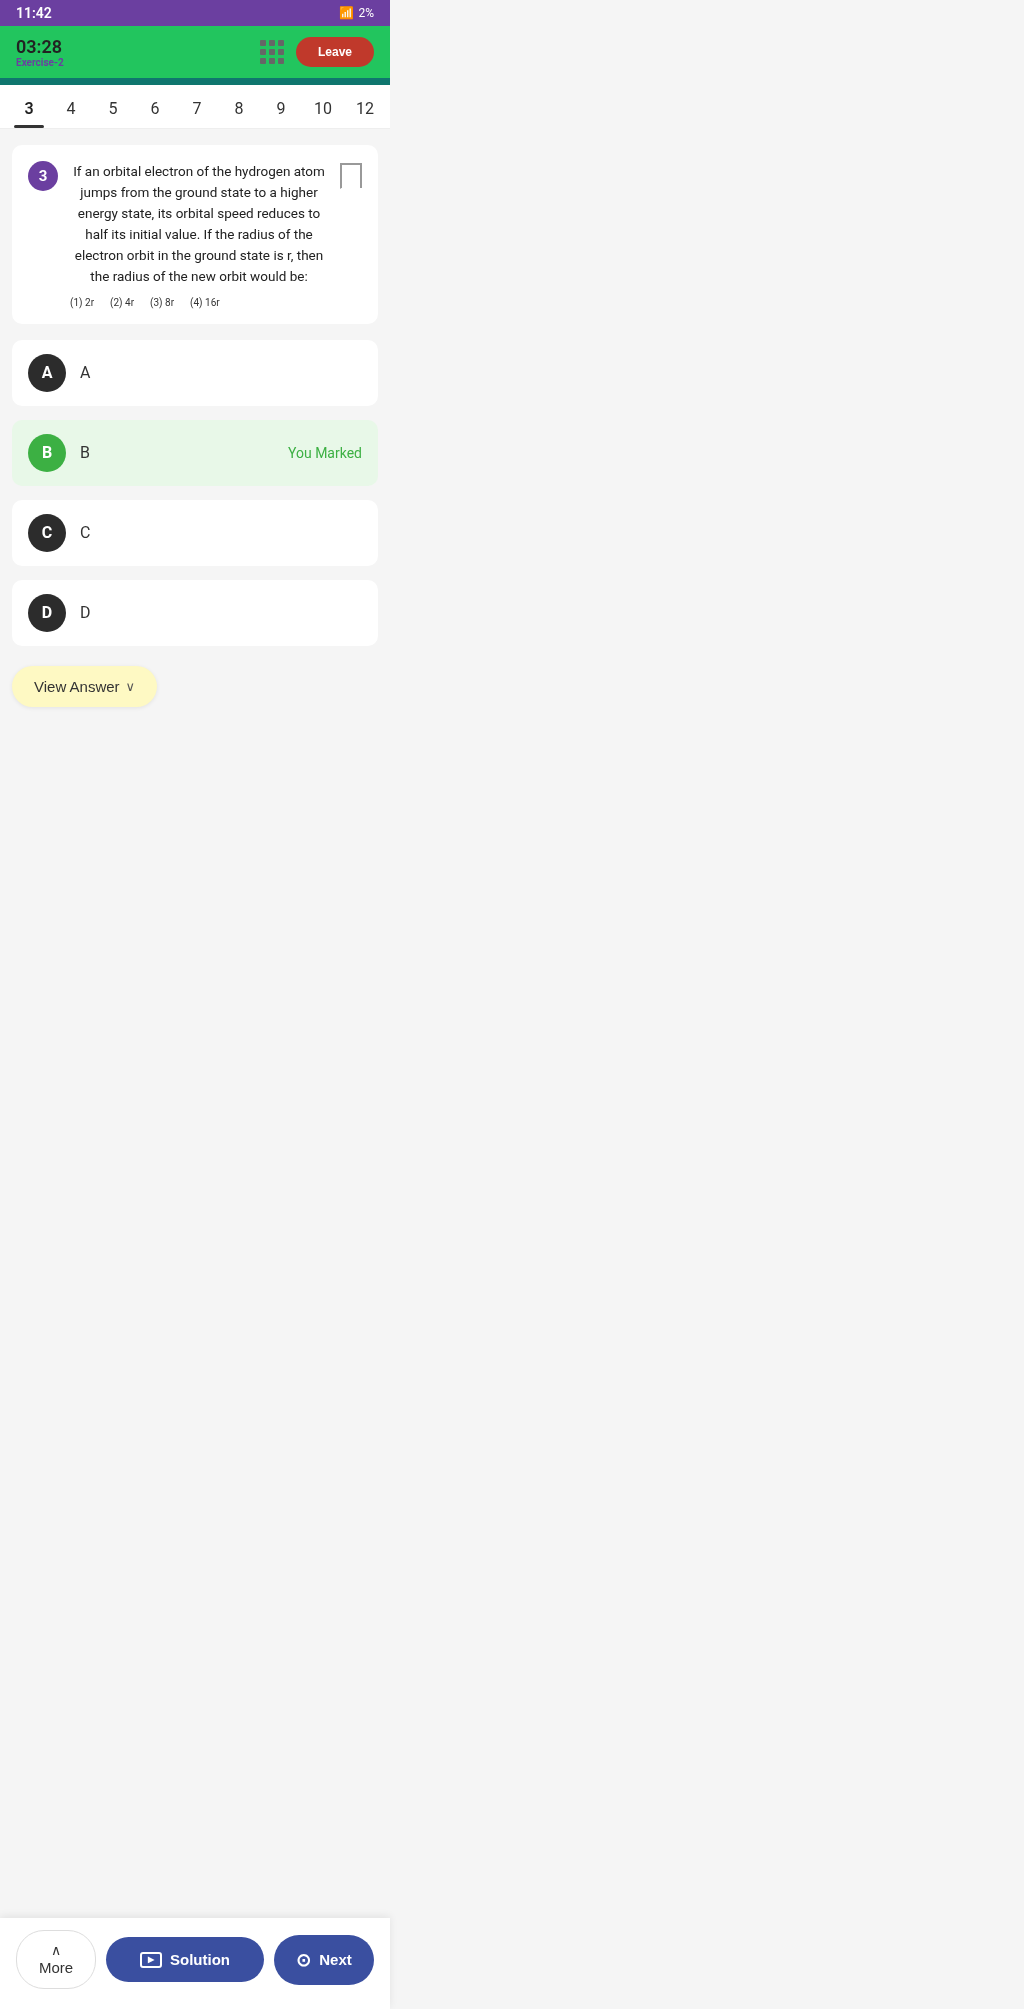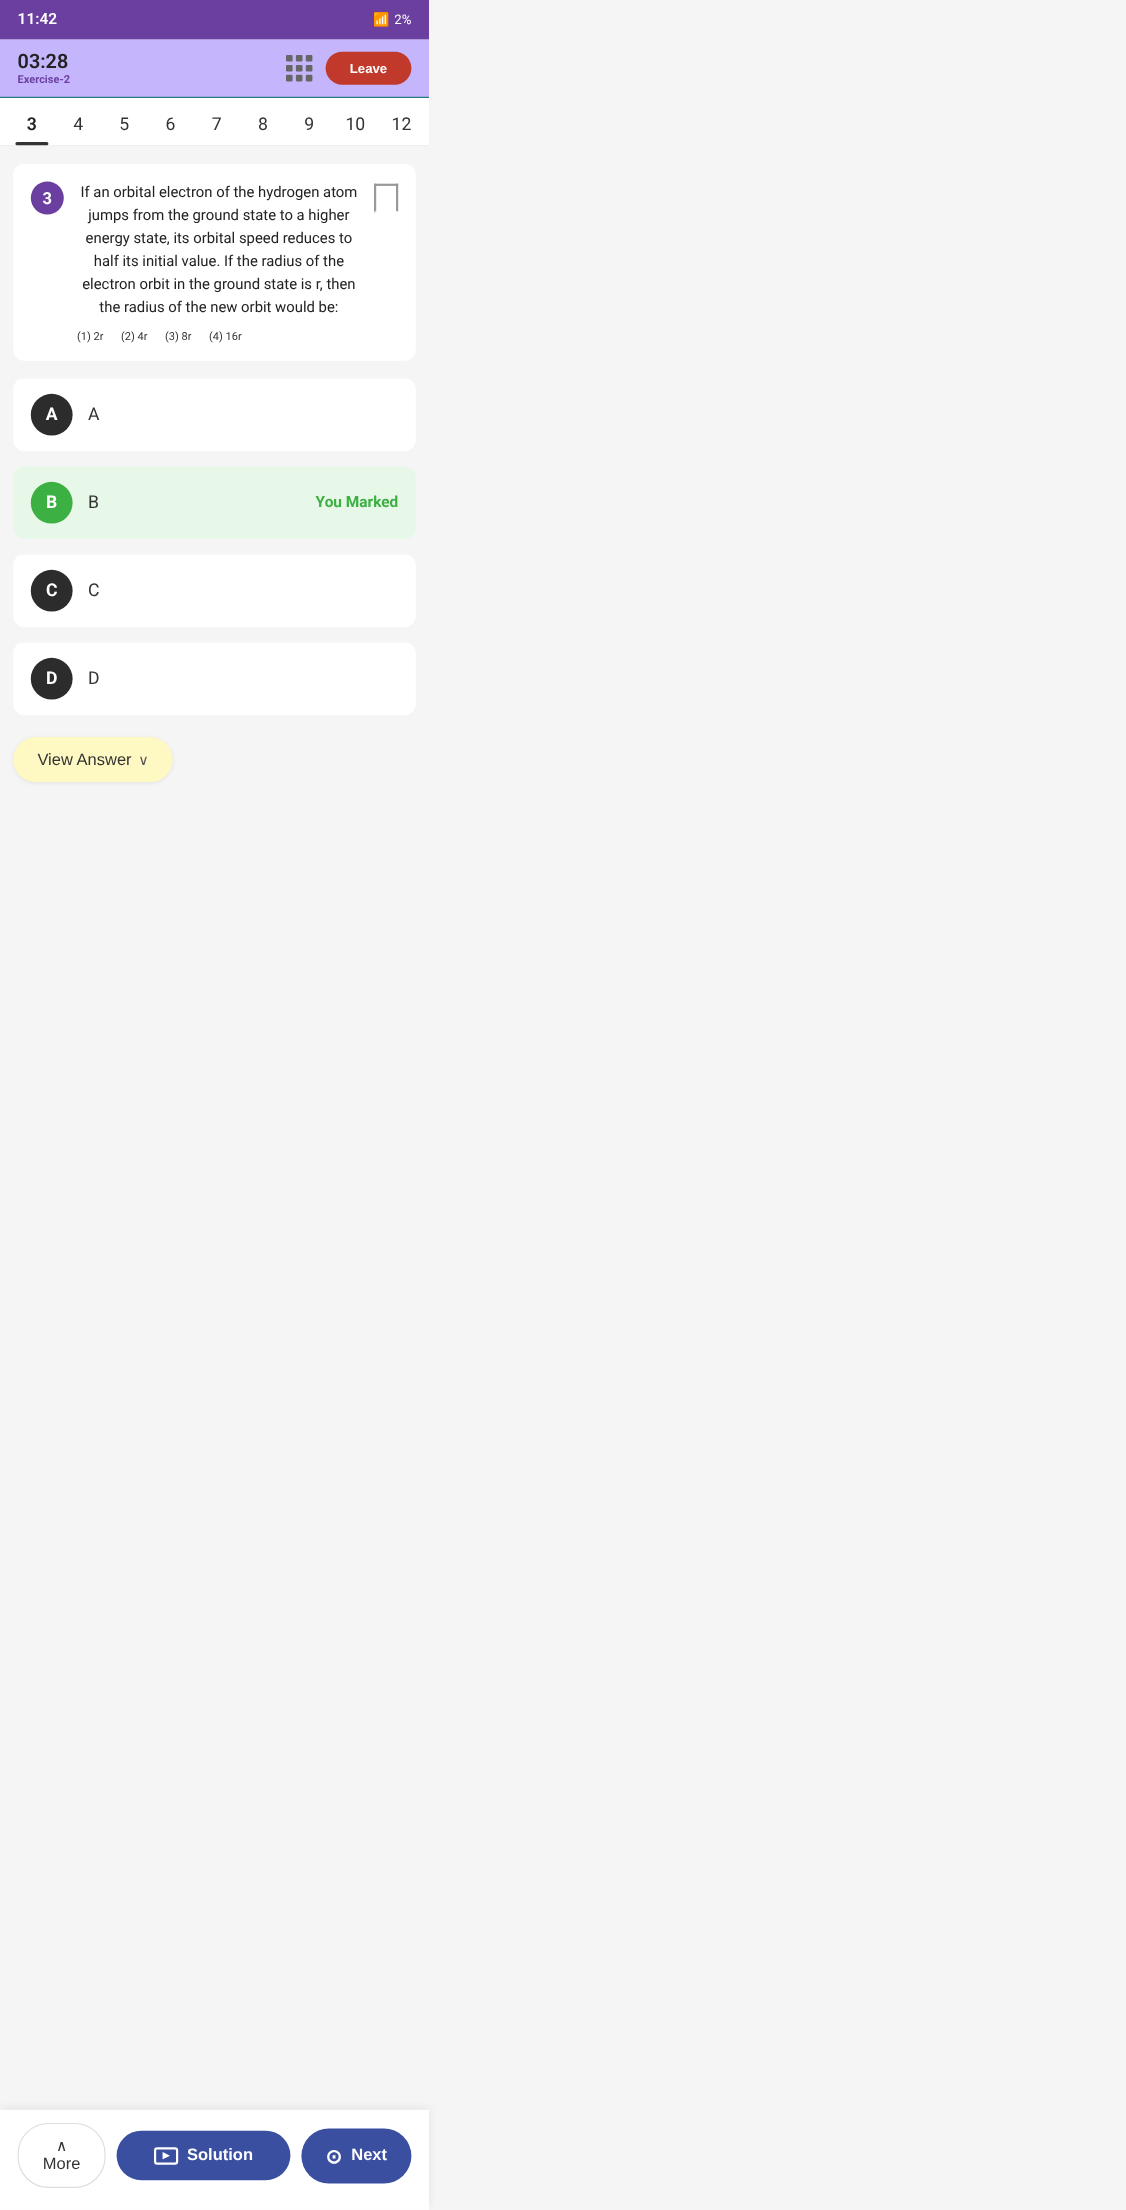--- a/index.html
+++ b/index.html
@@ -15,41 +15,41 @@
     }
 
     
     .status-bar {
       background: #6b3fa0;
       color: white;
       display: flex;
       justify-content: space-between;
       align-items: center;
       padding: 8px 16px;
-      height: 36px;
+      height: 26px;
     }
     .status-time {
       font-size: 14px;
       font-weight: 600;
     }
     .status-icons {
       display: flex;
       align-items: center;
       gap: 4px;
       font-size: 12px;
     }
 
     
     .header {
-      background: #c4b5fd;
+      background: #22c55e;
       padding: 10px 16px 10px 16px;
       display: flex;
       align-items: center;
       justify-content: space-between;
-      border-bottom: 1px solid #0f766e;
+      border-bottom: 7px solid #0f766e;
     }
     .header-left {}
     .header-timer {
       font-size: 18px;
       font-weight: 600;
       color: #222;
     }
     .header-subtitle {
       font-size: 10px;
       color: #6b3fa0;
@@ -221,21 +221,21 @@
       background: #3cb043;
     }
     .option-label {
       font-size: 16px;
       color: #333;
       flex: 1;
     }
     .you-marked-text {
       color: #3cb043;
       font-size: 14px;
-      font-weight: 700;
+      font-weight: 400;
     }
 
     
     .view-answer-btn {
       background: #fef9c3;
       border: none;
       border-radius: 24px;
       padding: 12px 22px;
       font-size: 15px;
       font-weight: 500;

